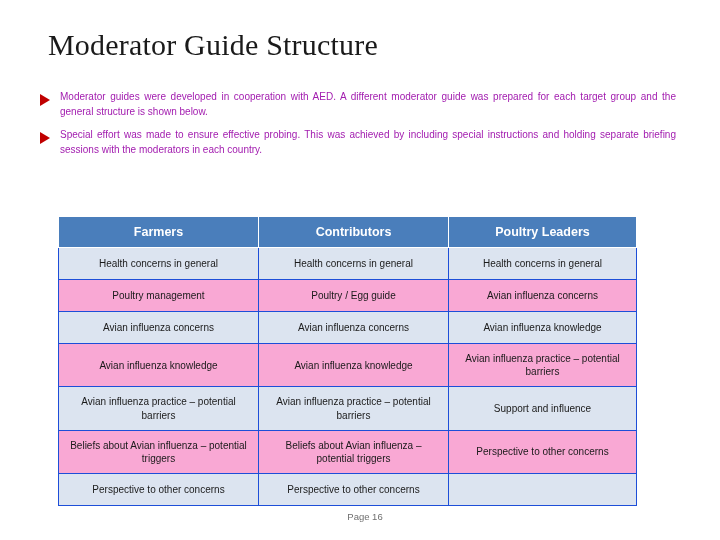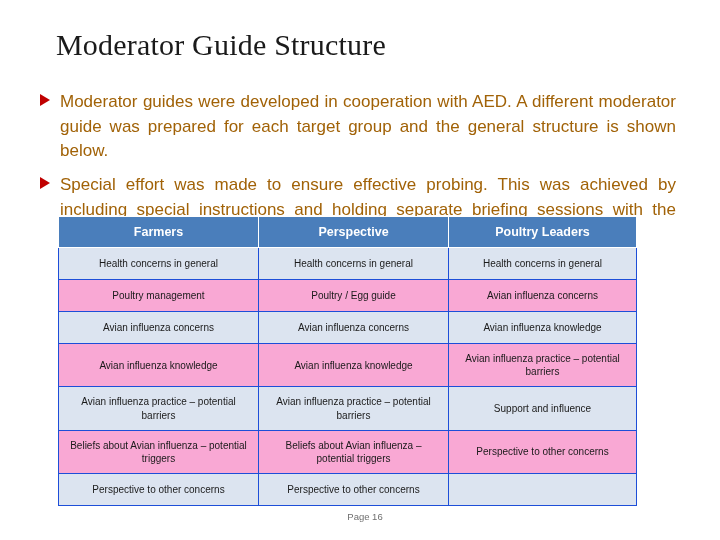--- a/index.html
+++ b/index.html
@@ -10,21 +10,21 @@
     font-family: "Liberation Sans", sans-serif;
   }
   .slide {
     position: relative;
     width: 720px; height: 540px;
     background: #ffffff;
     overflow: hidden;
   }
   .title {
     position: absolute;
-    left: 56px; top: 28px;
+    left: 48px; top: 28px;
     font-family: "Liberation Serif", serif;
     font-size: 30px;
     color: #1a1a1a;
     letter-spacing: 0.2px;
     font-weight: normal;
   }
   .bullets {
     position: absolute;
     left: 38px; top: 90px;
     width: 640px;
@@ -41,23 +41,23 @@
   }
   .tri {
     width: 0; height: 0;
     border-top: 6px solid transparent;
     border-bottom: 6px solid transparent;
     border-left: 10px solid #c00000;
     margin-left: 2px;
   }
   .bullet-text {
     flex: 1 1 auto;
-    font-size: 17px;
+    font-size: 10px;
     line-height: 1.45;
-    color: #a16207;
+    color: #a21caf;
     text-align: justify;
     padding-right: 2px;
   }
   table.guide {
     position: absolute;
     left: 58px; top: 216px;
     width: 578px;
     border-collapse: collapse;
     table-layout: fixed;
   }
@@ -116,21 +116,21 @@
 
   <table class="guide">
     <colgroup>
       <col style="width:200px">
       <col style="width:190px">
       <col style="width:188px">
     </colgroup>
     <thead>
       <tr>
         <th>Farmers</th>
-        <th>Perspective</th>
+        <th>Contributors</th>
         <th>Poultry Leaders</th>
       </tr>
     </thead>
     <tbody>
       <tr class="odd">
         <td>Health concerns in general</td>
         <td>Health concerns in general</td>
         <td>Health concerns in general</td>
       </tr>
       <tr class="even">

